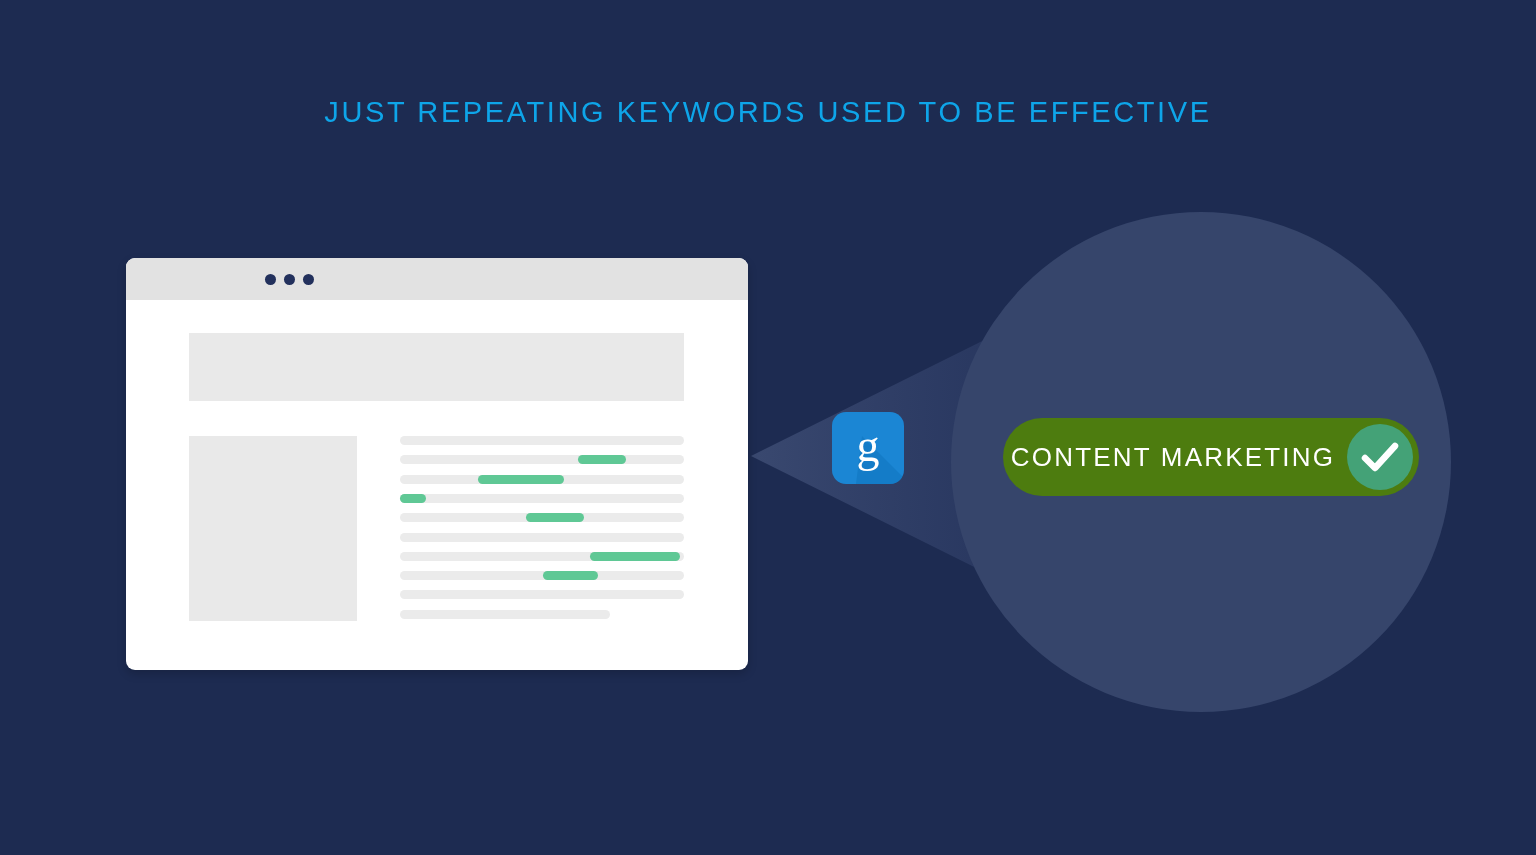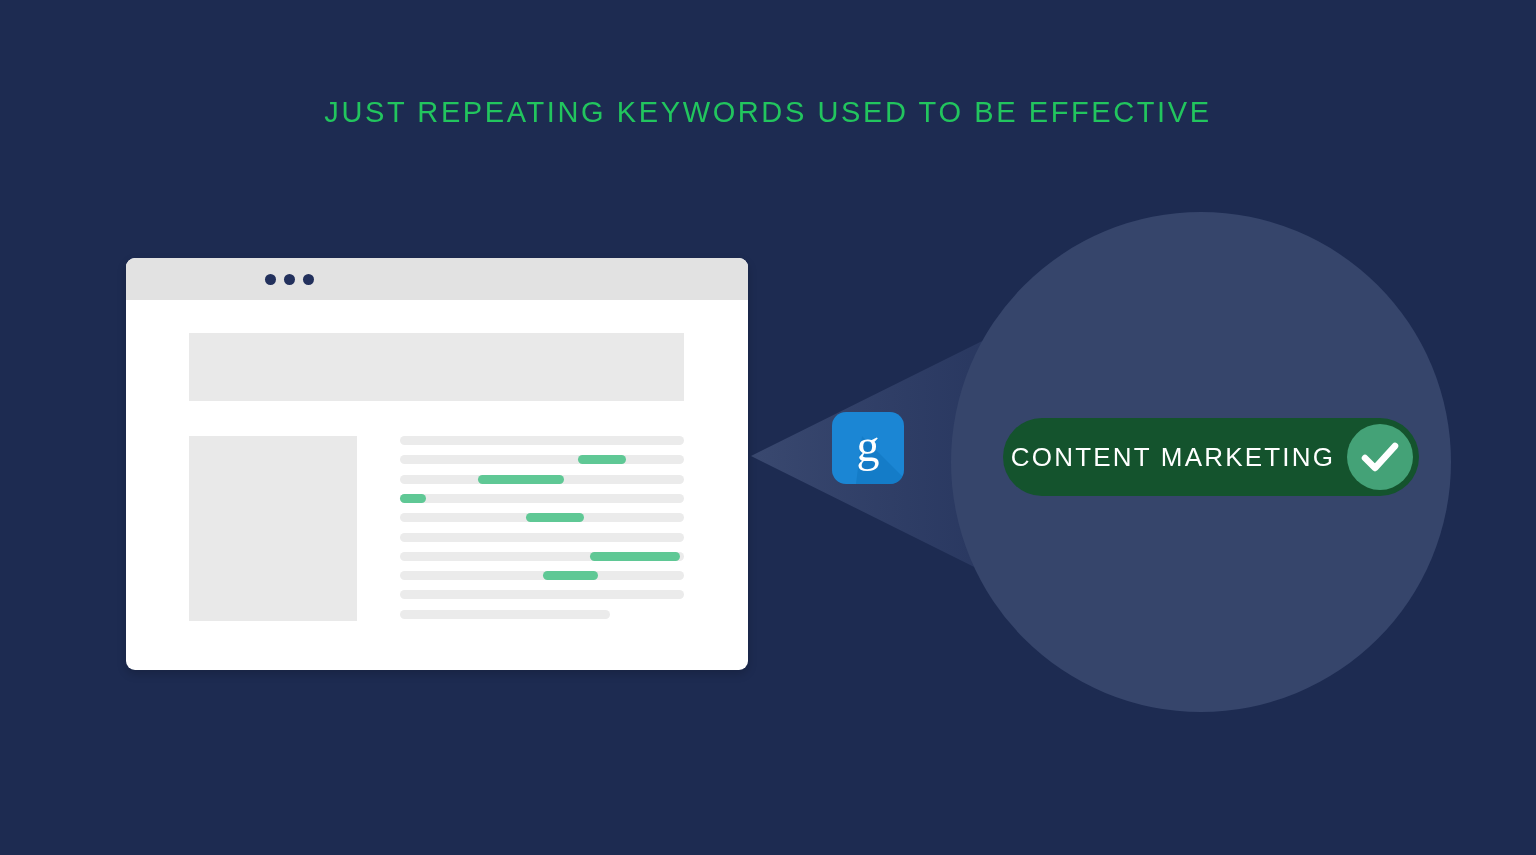--- a/index.html
+++ b/index.html
@@ -10,21 +10,21 @@
     background:#1d2b51;
   }
   #stage{position:relative;width:1536px;height:855px;background:#1d2b51;overflow:hidden;}
 
   
   .title{
     position:absolute;left:0;top:96px;width:1536px;
     text-align:center;
     font-size:29px;font-weight:300;
     letter-spacing:2.6px;
-    color:#22c55e;
+    color:#0ea5e9;
     white-space:nowrap;
   }
 
   
   .spotlight{
     position:absolute;left:951px;top:212px;width:500px;height:500px;
     border-radius:50%;
     background:#36456b;
   }
 
@@ -84,21 +84,21 @@
     padding-bottom:4px;box-sizing:border-box;
     z-index:2;
   }
   .gicon .shadow{
     position:absolute;left:0;top:0;width:72px;height:72px;z-index:1;
   }
 
   
   .pill{
     position:absolute;left:1003px;top:418px;width:416px;height:78px;
-    border-radius:39px;background:#14532d;
+    border-radius:39px;background:#4d7c0f;
   }
   .pill-label{
     position:absolute;left:0;top:0;width:340px;height:78px;
     display:flex;align-items:center;justify-content:center;
     font-size:26px;font-weight:300;letter-spacing:2.2px;
     color:#ffffff;white-space:nowrap;
   }
   .check-circle{
     position:absolute;left:1347px;top:424px;width:66px;height:66px;
     border-radius:50%;background:#44a277;

